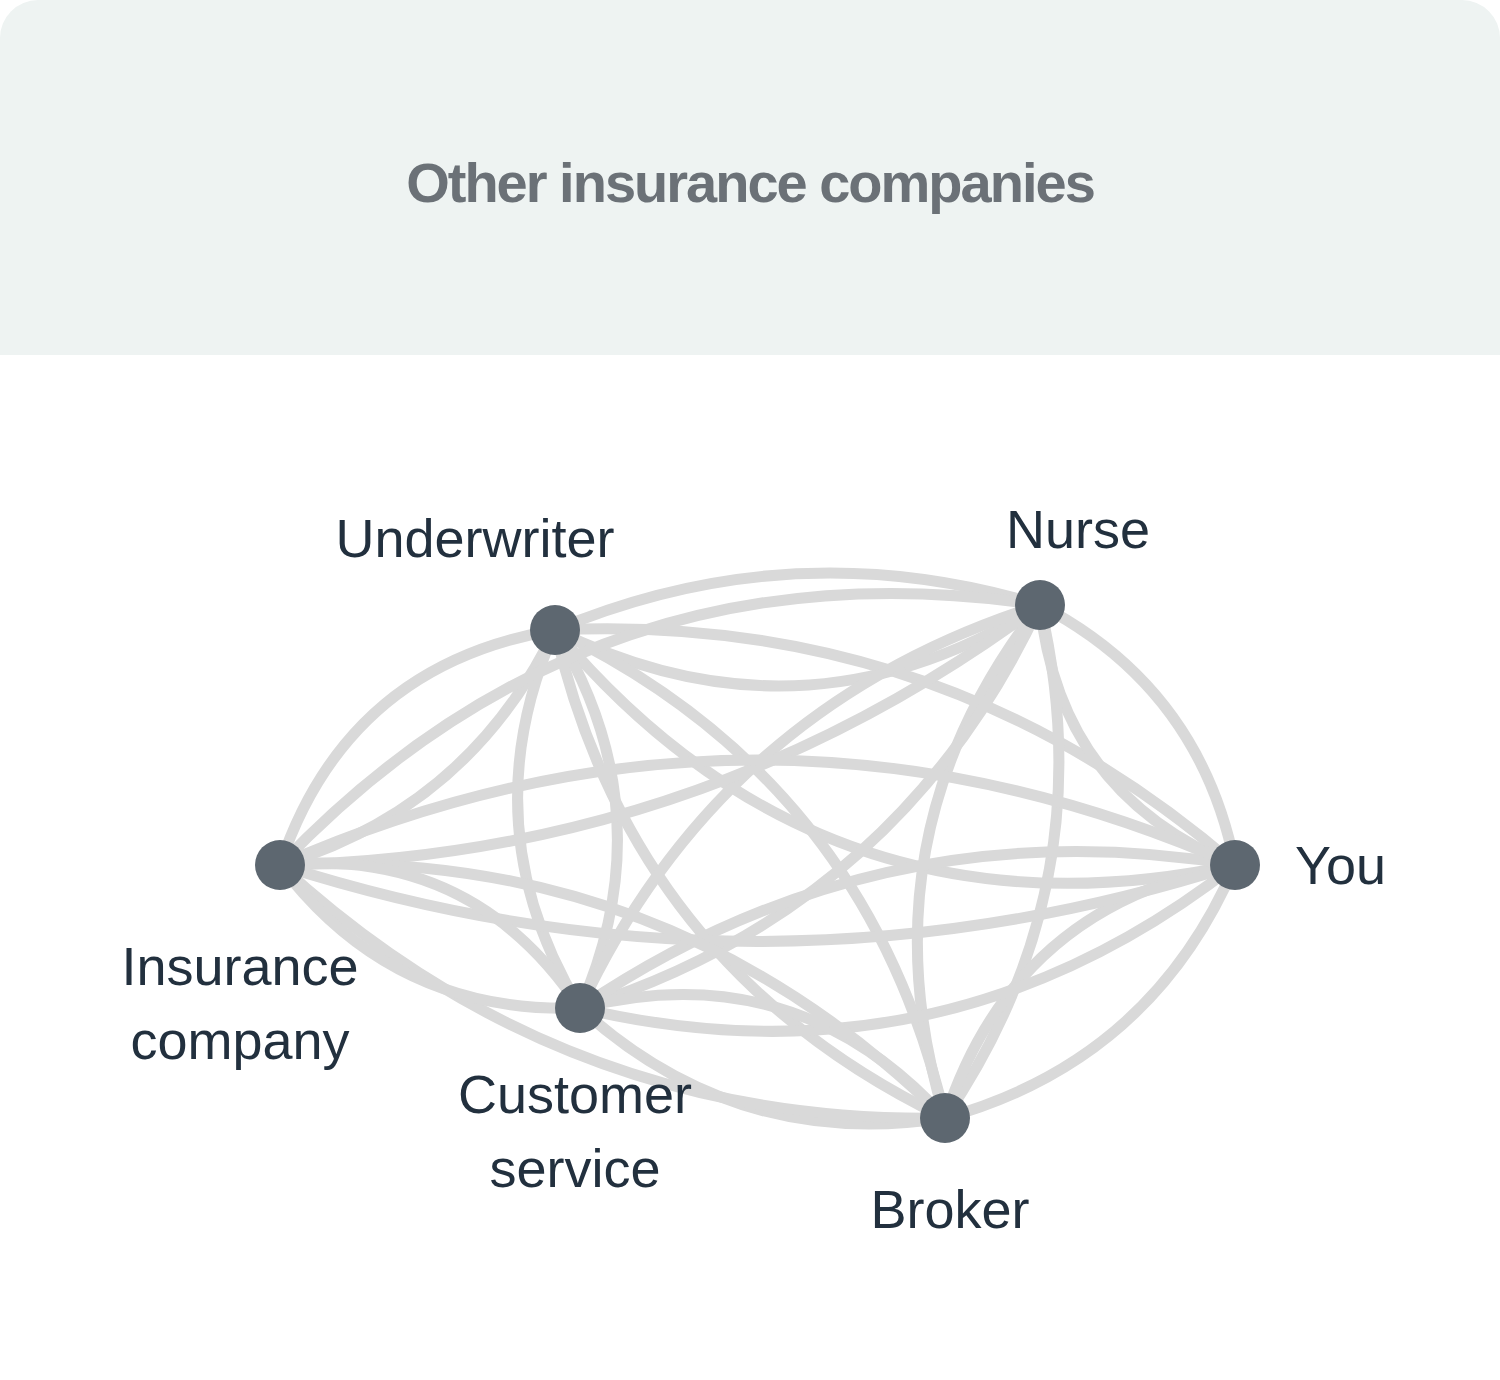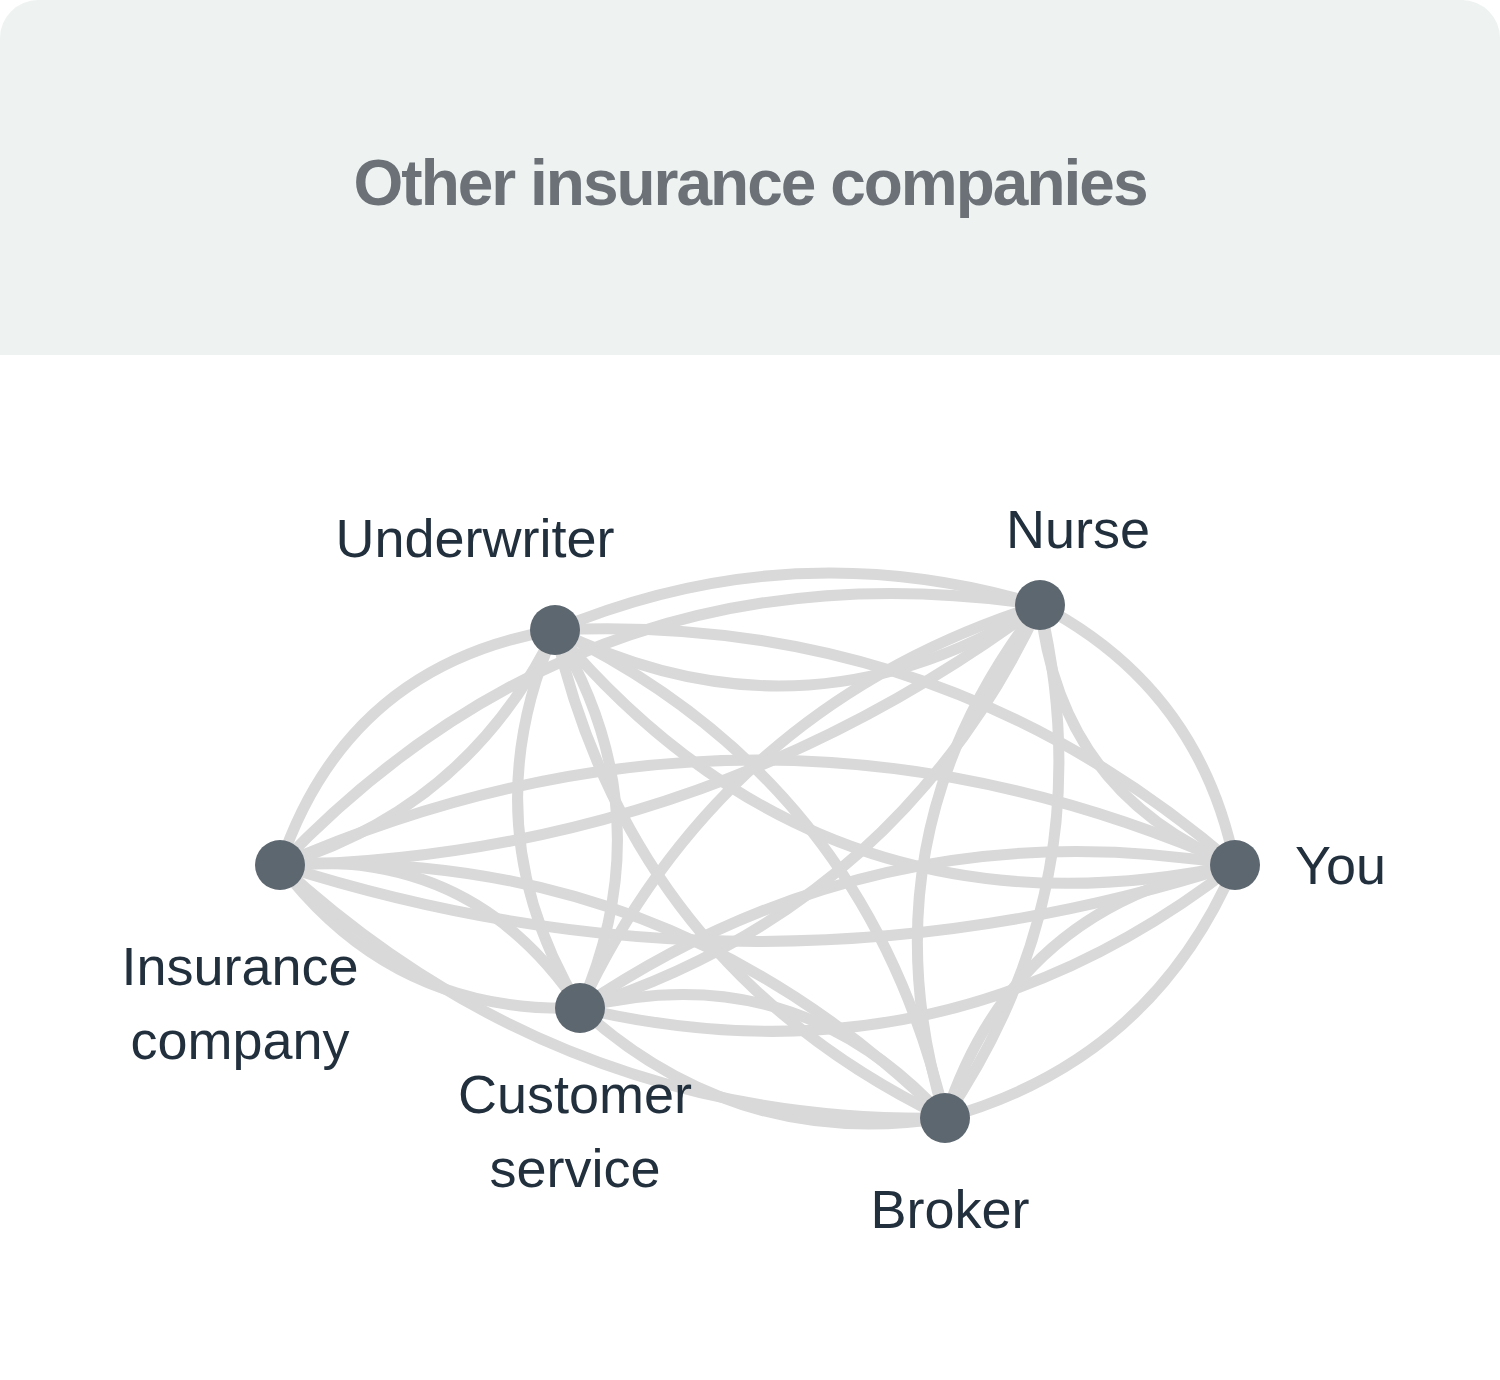--- a/index.html
+++ b/index.html
@@ -25,21 +25,21 @@
     display: flex;
     align-items: center;
     justify-content: center;
     box-sizing: border-box;
     padding-top: 10px;
   }
   .header h1 {
     margin: 8px;
     font-family: "Liberation Sans", sans-serif;
     font-weight: 700;
-    font-size: 64px;
+    font-size: 56px;
     letter-spacing: -2px;
   }
   .network-svg {
     position: absolute;
     top: 355px;
     left: 0;
   }
   .network-svg text {
     font-family: "Liberation Sans", sans-serif;
   }

